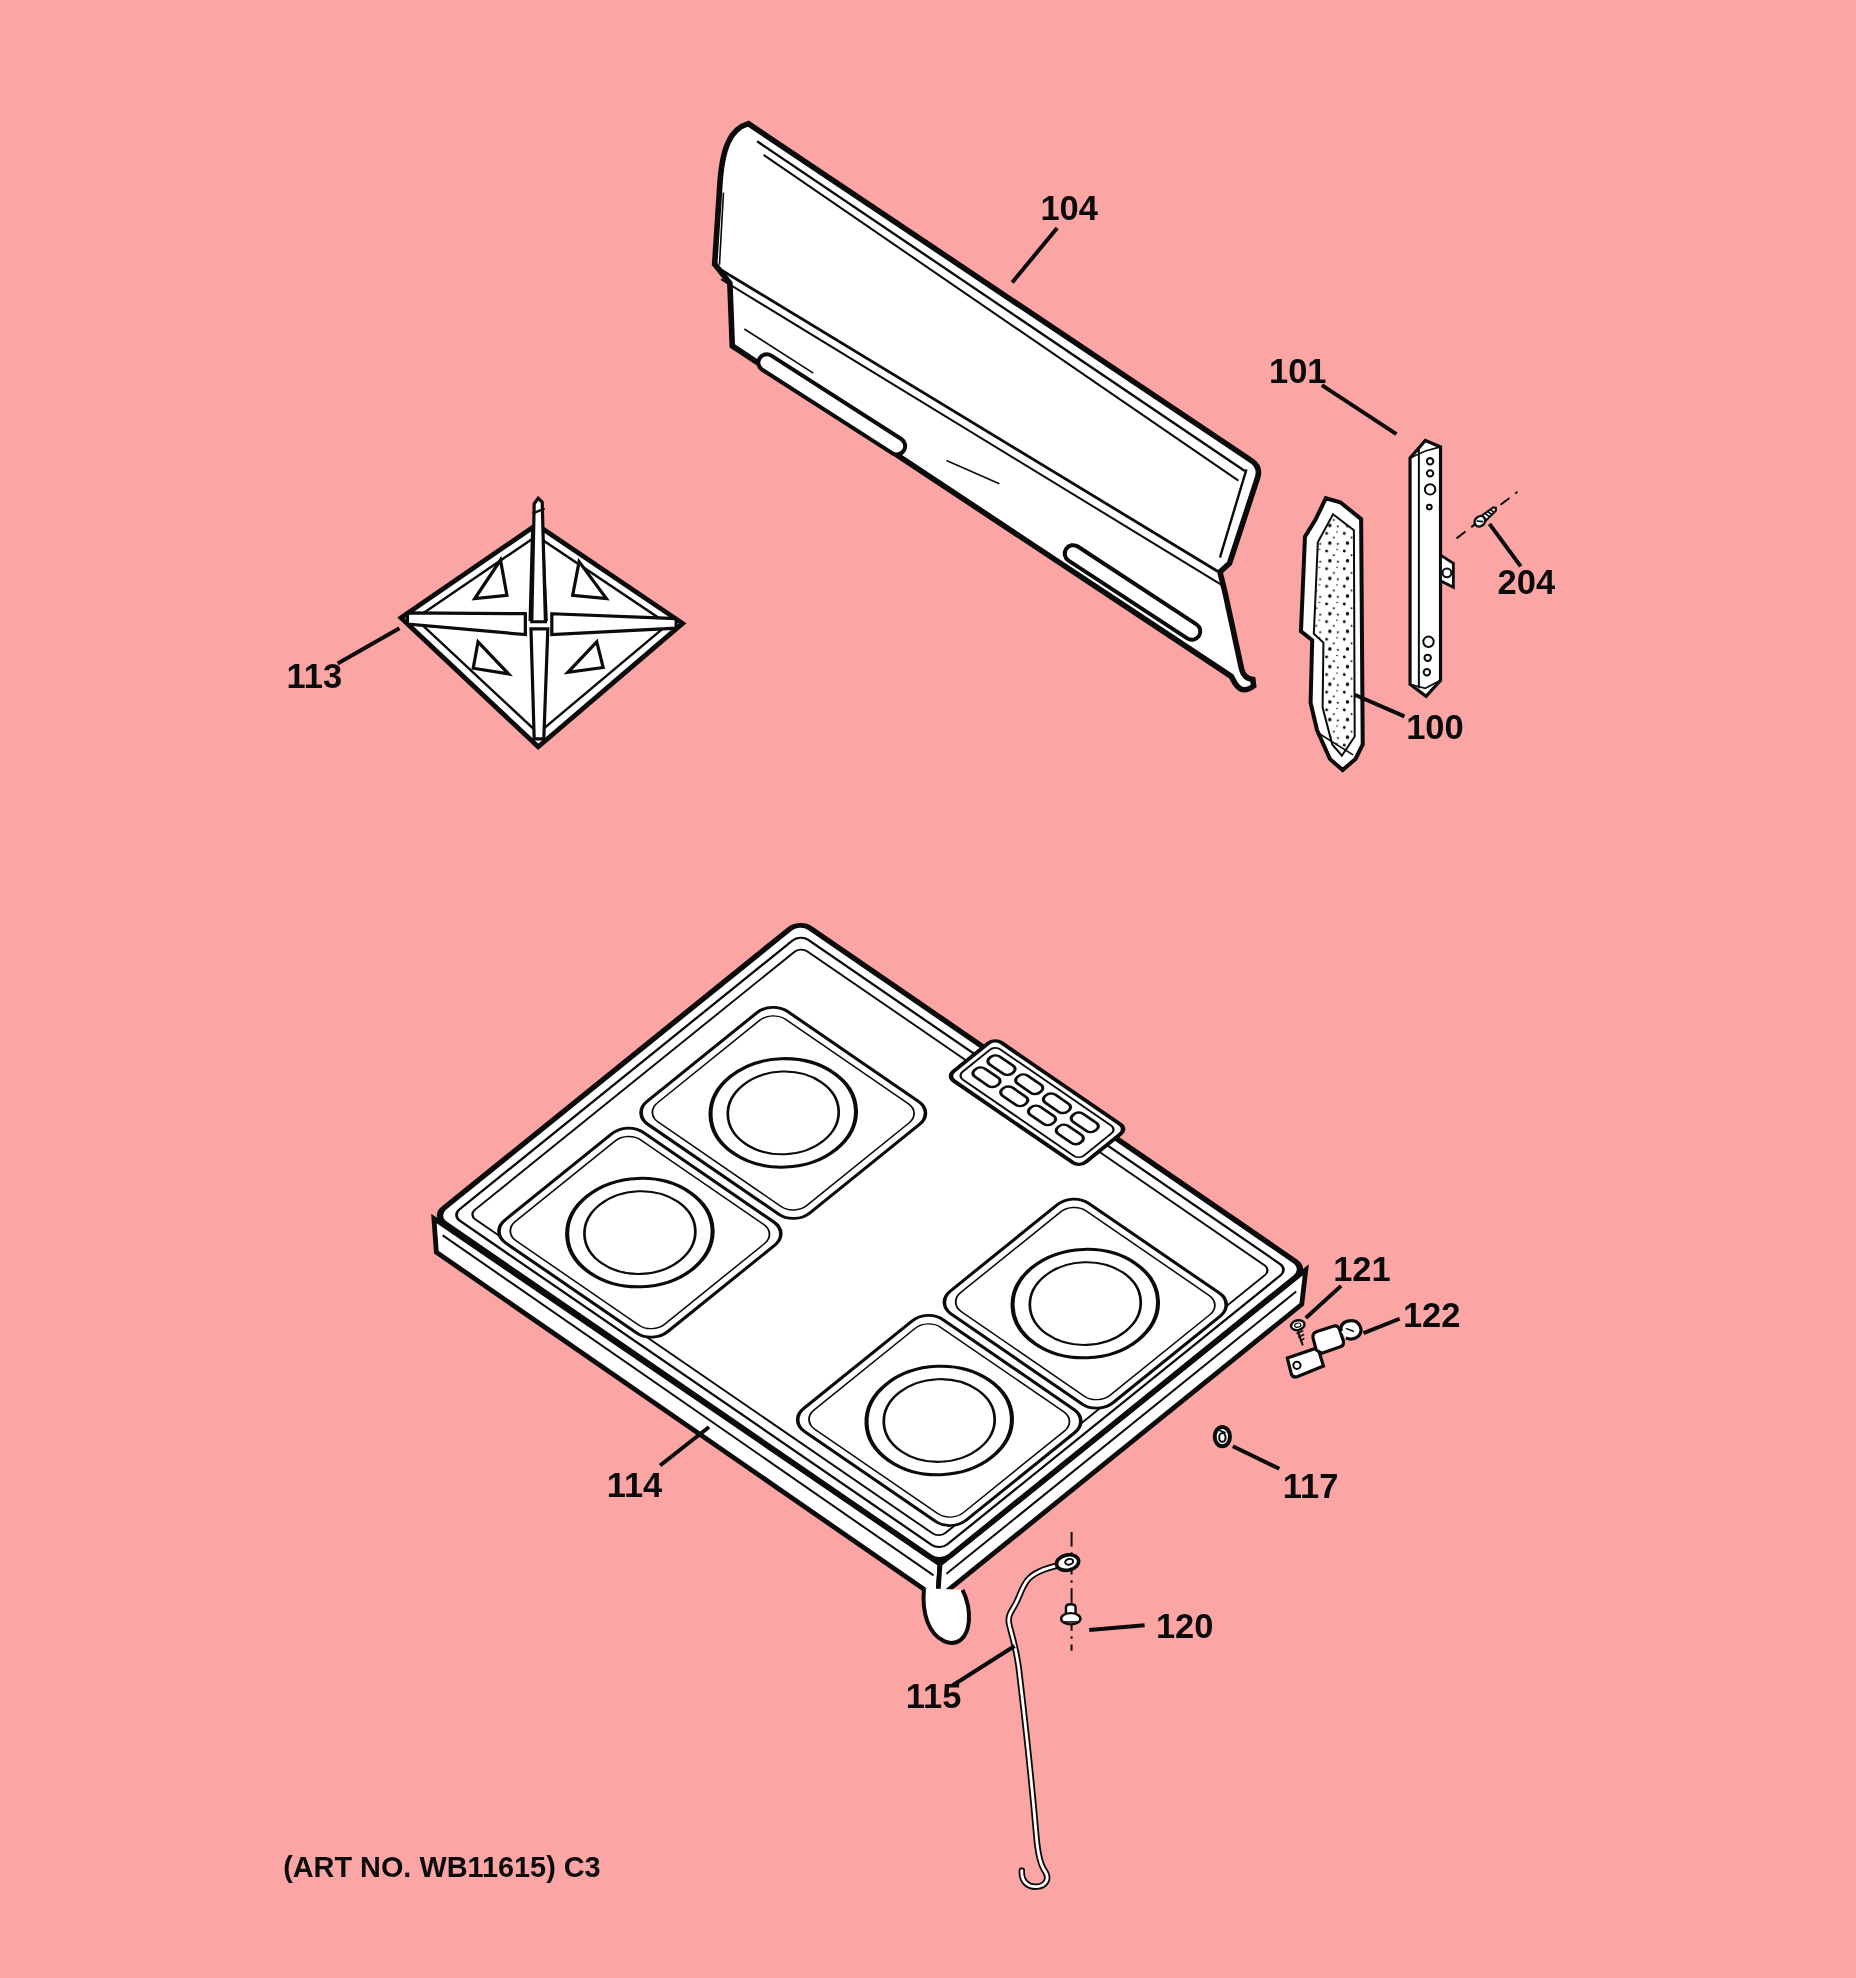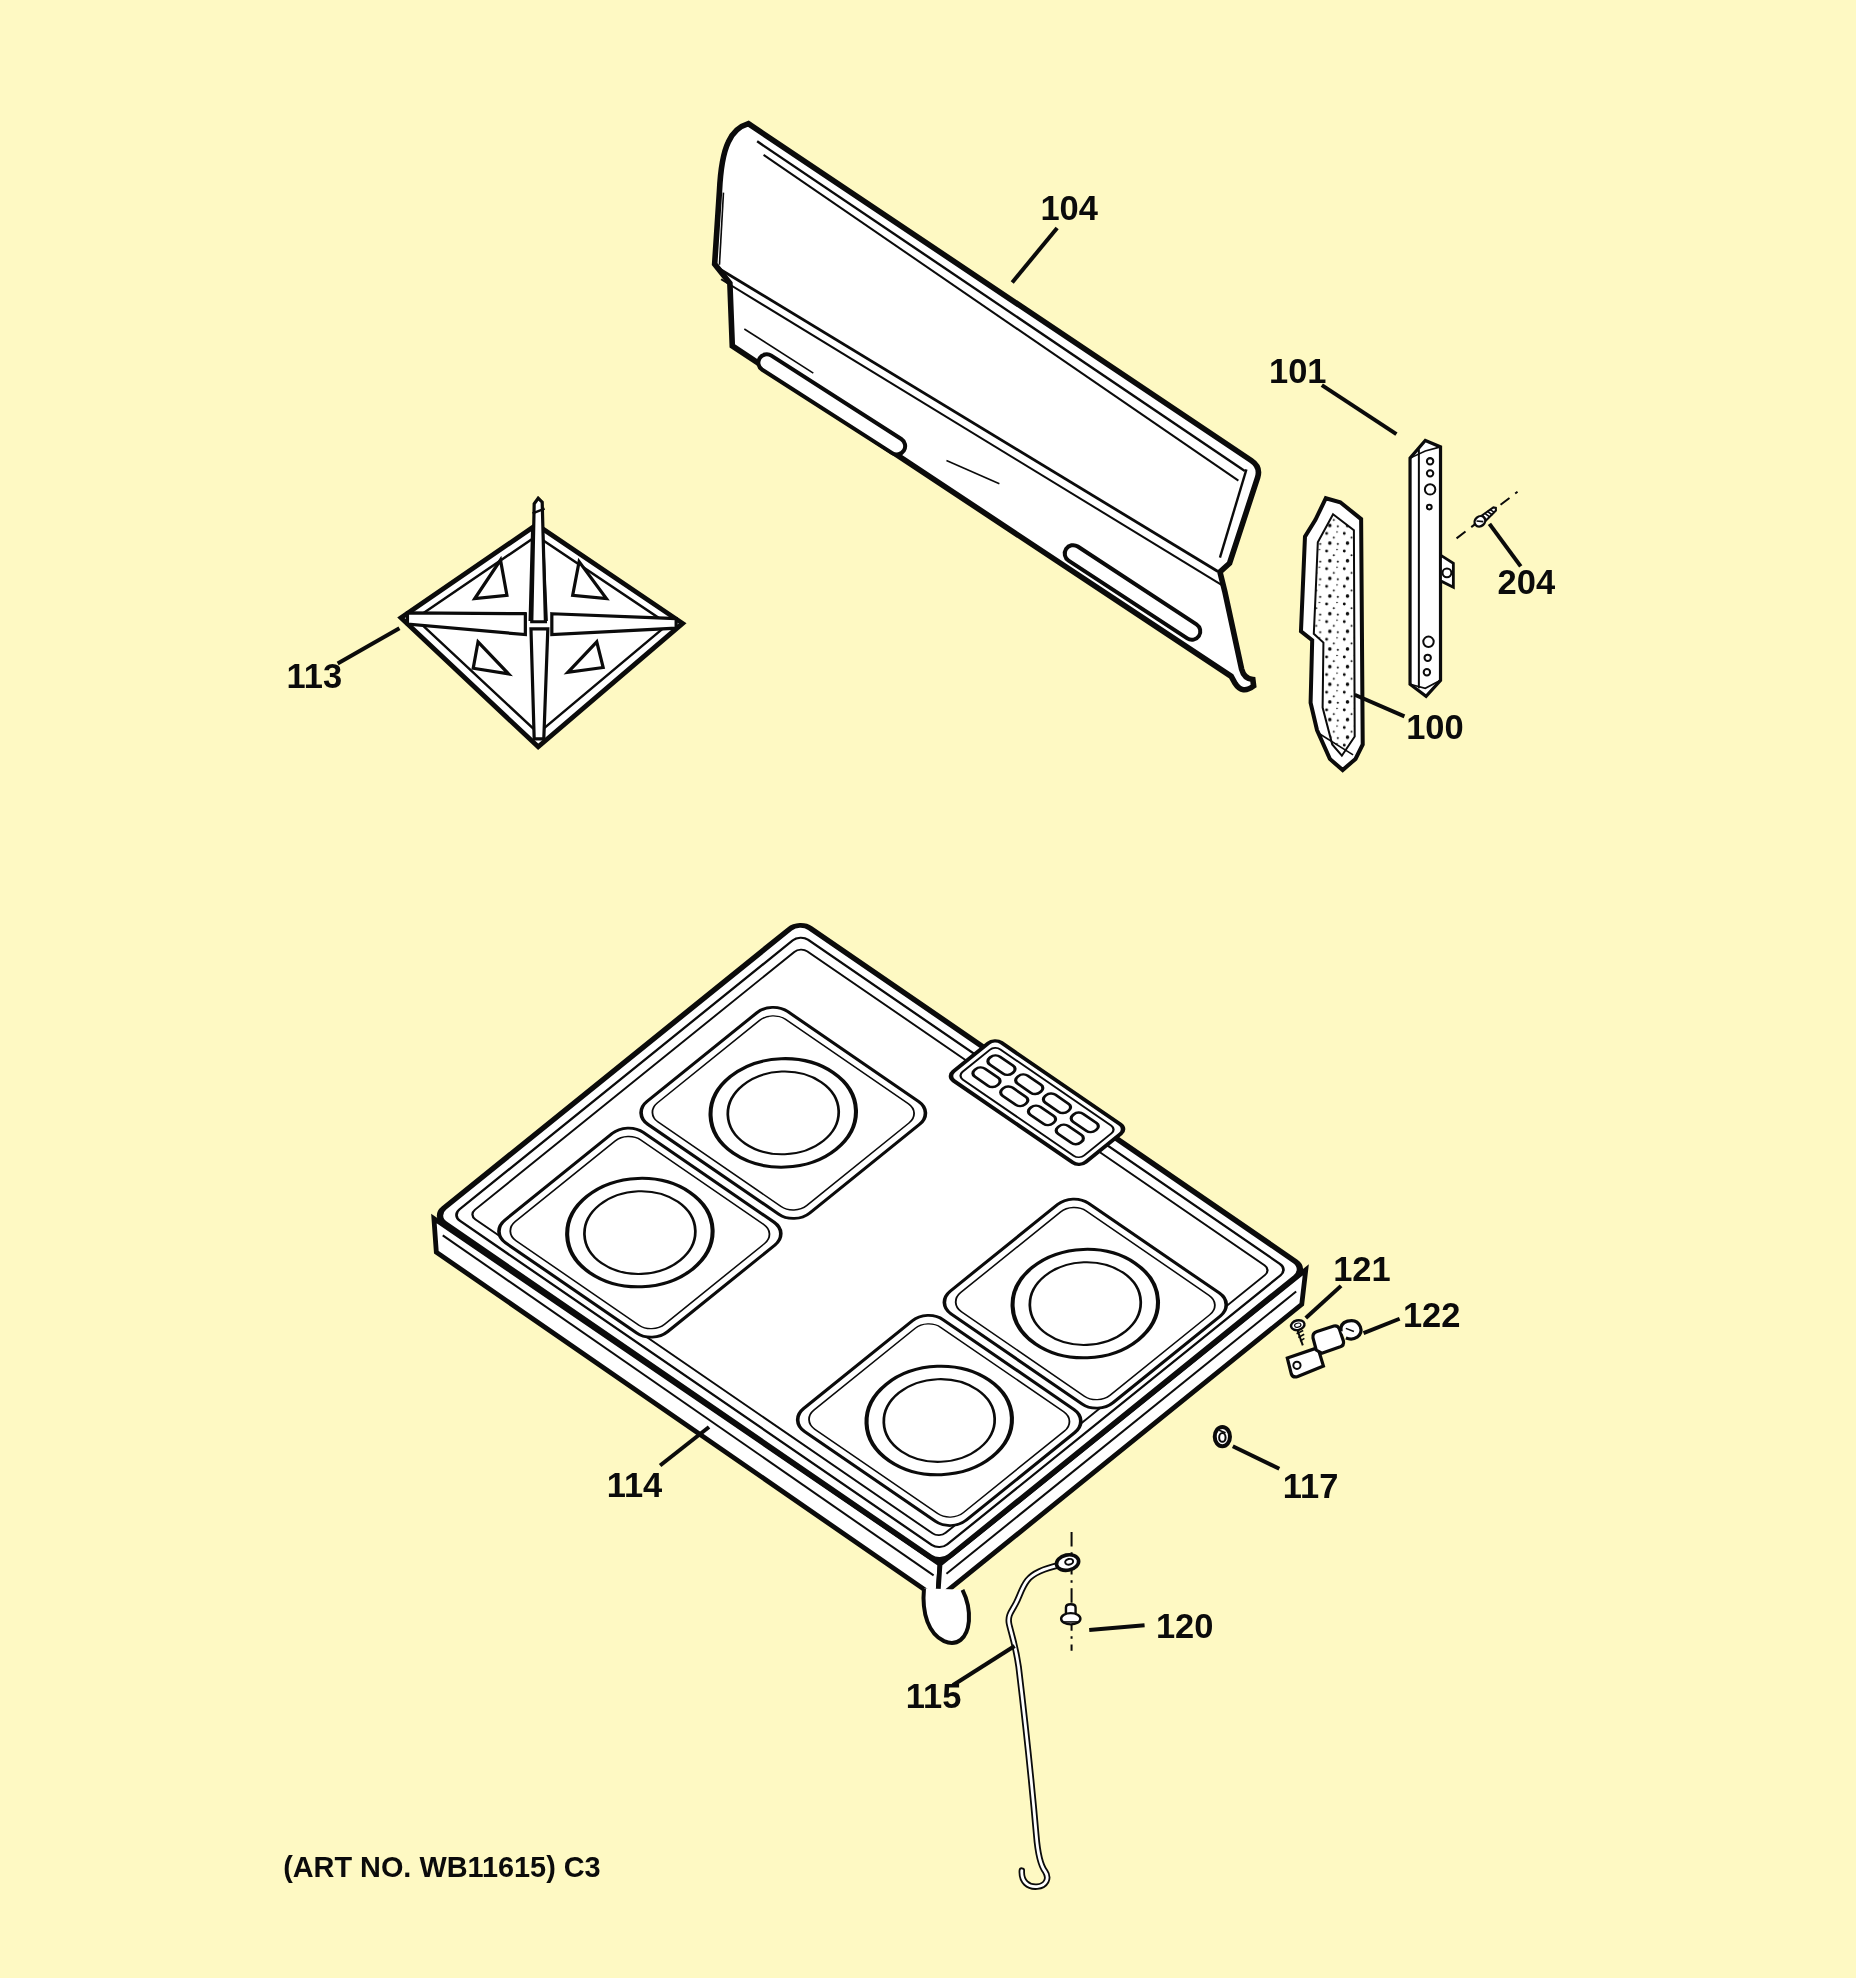--- a/index.html
+++ b/index.html
@@ -1,20 +1,20 @@
 <!DOCTYPE html>
 <html style="font-size:13px"><head>
 <meta charset="utf-8">
 <style>
   html, body { margin: 0; padding: 0; background: #ffffff; }
   .canvas {
     position: relative;
     width: 1856px;
     height: 1979px;
-    background: #fef9c3;
+    background: #fca5a5;
     font-family: "Liberation Sans", sans-serif;
   }
   svg { display: block; }
   .callout-text {
     font-family: "Liberation Sans", sans-serif;
     font-weight: bold;
     font-size: 43px;
     fill: #0b0b0b;
     text-anchor: middle;
   }

